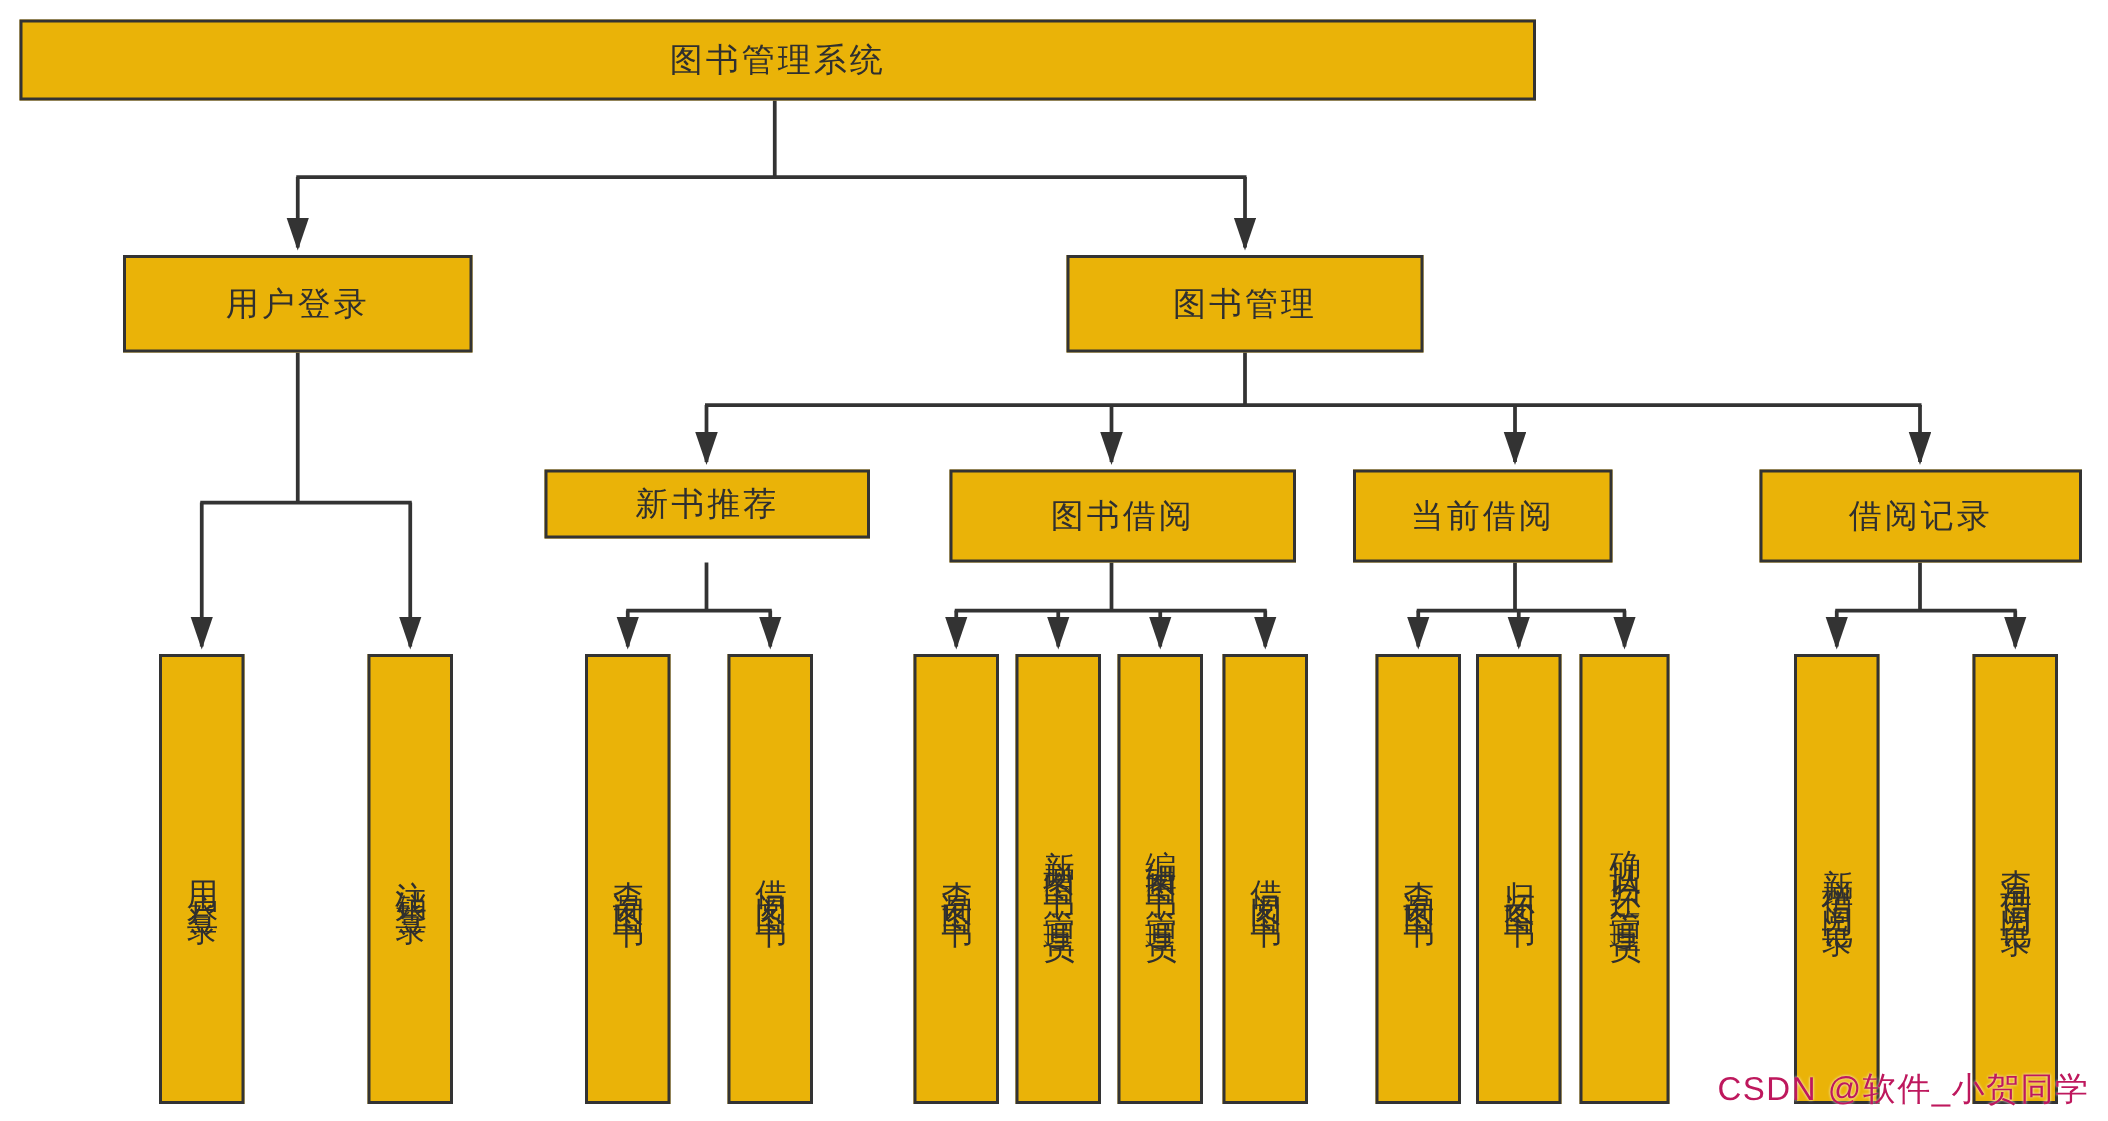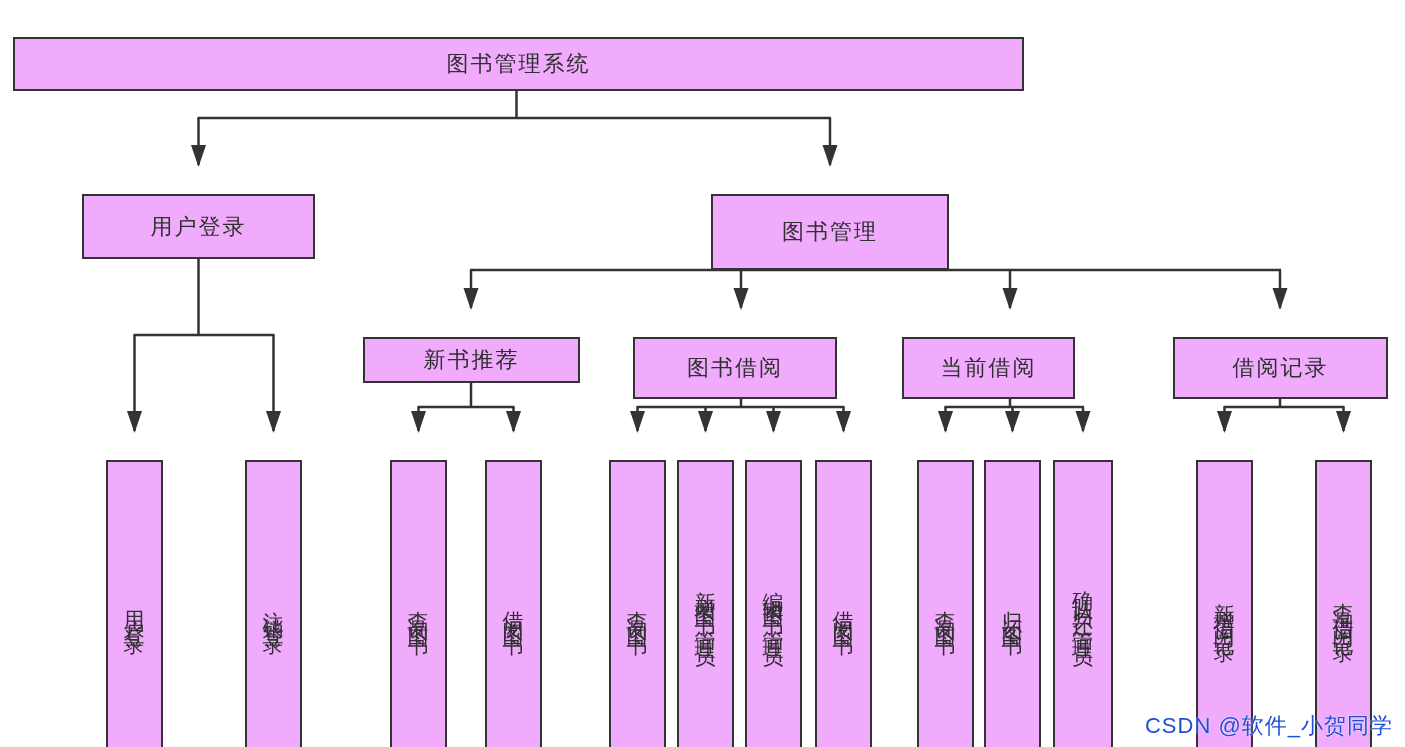--- a/index.html
+++ b/index.html
@@ -18,27 +18,26 @@
   .connectors {
     position: absolute;
     left: 0; top: 0;
     width: 1405px; height: 747px;
     z-index: 1;
   }
   .node {
     position: absolute;
     box-sizing: border-box;
     border: 2.5px solid #333333;
-    background: #f0abfc;
+    background: #eab308;
     display: flex;
     align-items: center;
     justify-content: center;
     color: #2f2f2f;
     z-index: 2;
-    margin-top: 24px;
   }
   .hnode {
     font-size: 22px;
     letter-spacing: 2px;
     text-align: center;
     line-height: 1;
   }
   .leaf {
     top: 436px;
     height: 300px;
@@ -48,21 +47,21 @@
     font-size: 21px;
     letter-spacing: 8px;
     line-height: 1;
     padding: 2px 0;
   }
   .watermark {
     position: absolute;
     right: 12px;
     bottom: 6px;
     font-size: 22px;
-    color: #1d4ed8;
+    color: #be185d;
     text-shadow: 0 0 2px #ffffff;
     z-index: 3;
     letter-spacing: 1px;
   }
 </style>
 </head>
 <body>
 
 <div class="canvas">
 
@@ -112,24 +111,24 @@
       <line x1="1280" y1="375" x2="1280" y2="407"></line>
       <line x1="1223.5" y1="407" x2="1344.5" y2="407"></line>
       <line x1="1224.5" y1="407" x2="1224.5" y2="431" marker-end="url(#arw)"></line>
       <line x1="1343.5" y1="407" x2="1343.5" y2="431" marker-end="url(#arw)"></line>
     </g>
   </svg>
 
   <div class="node hnode" style="left:13px; top:13px; width:1011px; height:54px;">图书管理系统</div>
 
   <div class="node hnode" style="left:82px; top:170px; width:233px; height:65px;">用户登录</div>
-  <div class="node hnode" style="left:711px; top:170px; width:238px; height:76px;">图书管理</div>
+  <div class="node hnode" style="left:711px; top:170px; width:238px; height:65px;">图书管理</div>
 
   <div class="node hnode" style="left:363px; top:313px; width:217px; height:46px;">新书推荐</div>
-  <div class="node hnode" style="left:633px; top:313px; width:204px; height:62px;">图书借阅</div>
+  <div class="node hnode" style="left:633px; top:313px; width:231px; height:62px;">图书借阅</div>
   <div class="node hnode" style="left:902px; top:313px; width:173px; height:62px;">当前借阅</div>
   <div class="node hnode" style="left:1173px; top:313px; width:215px; height:62px;">借阅记录</div>
 
   <div class="node leaf" style="left:106px;">用户登录</div>
   <div class="node leaf" style="left:245px;">注销登录</div>
 
   <div class="node leaf" style="left:390px;">查询图书</div>
   <div class="node leaf" style="left:485px;">借阅图书</div>
 
   <div class="node leaf" style="left:609px;">查询图书</div>

